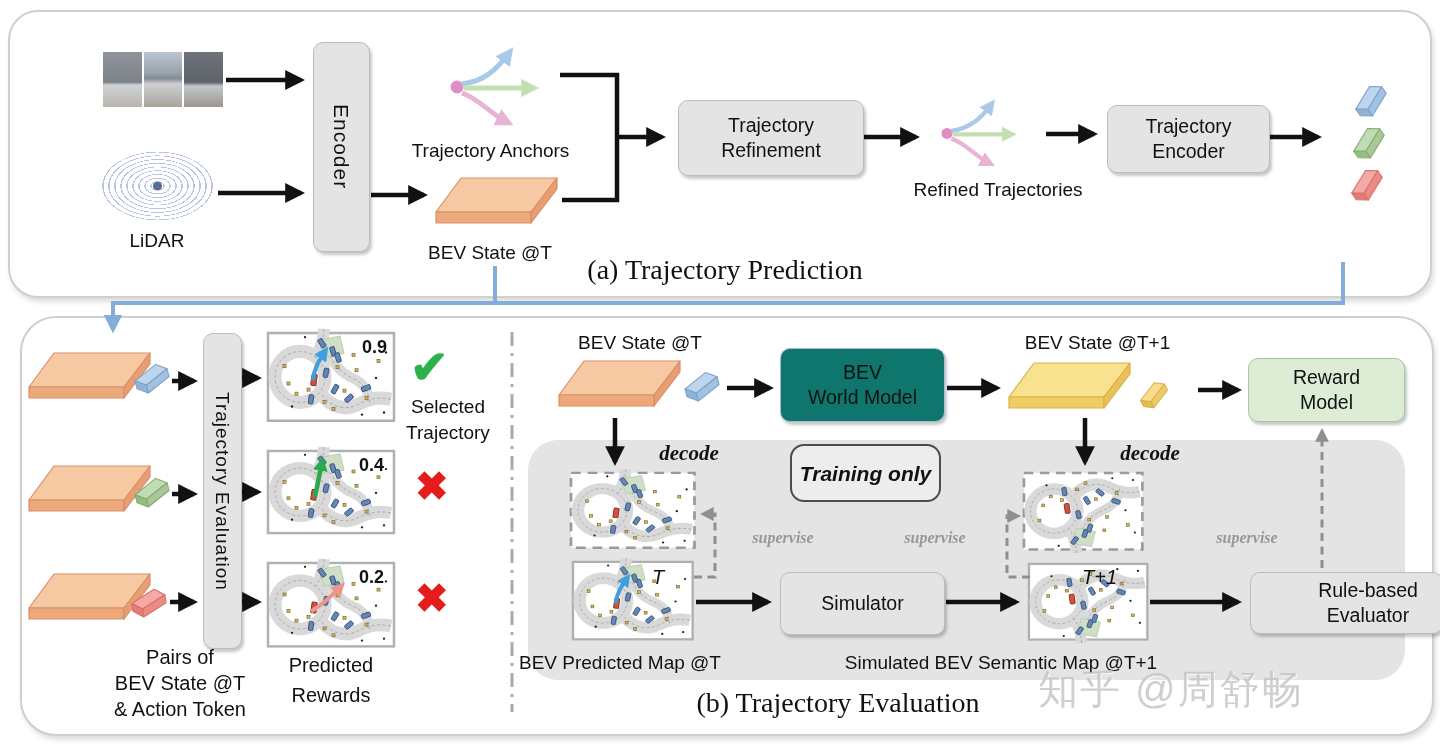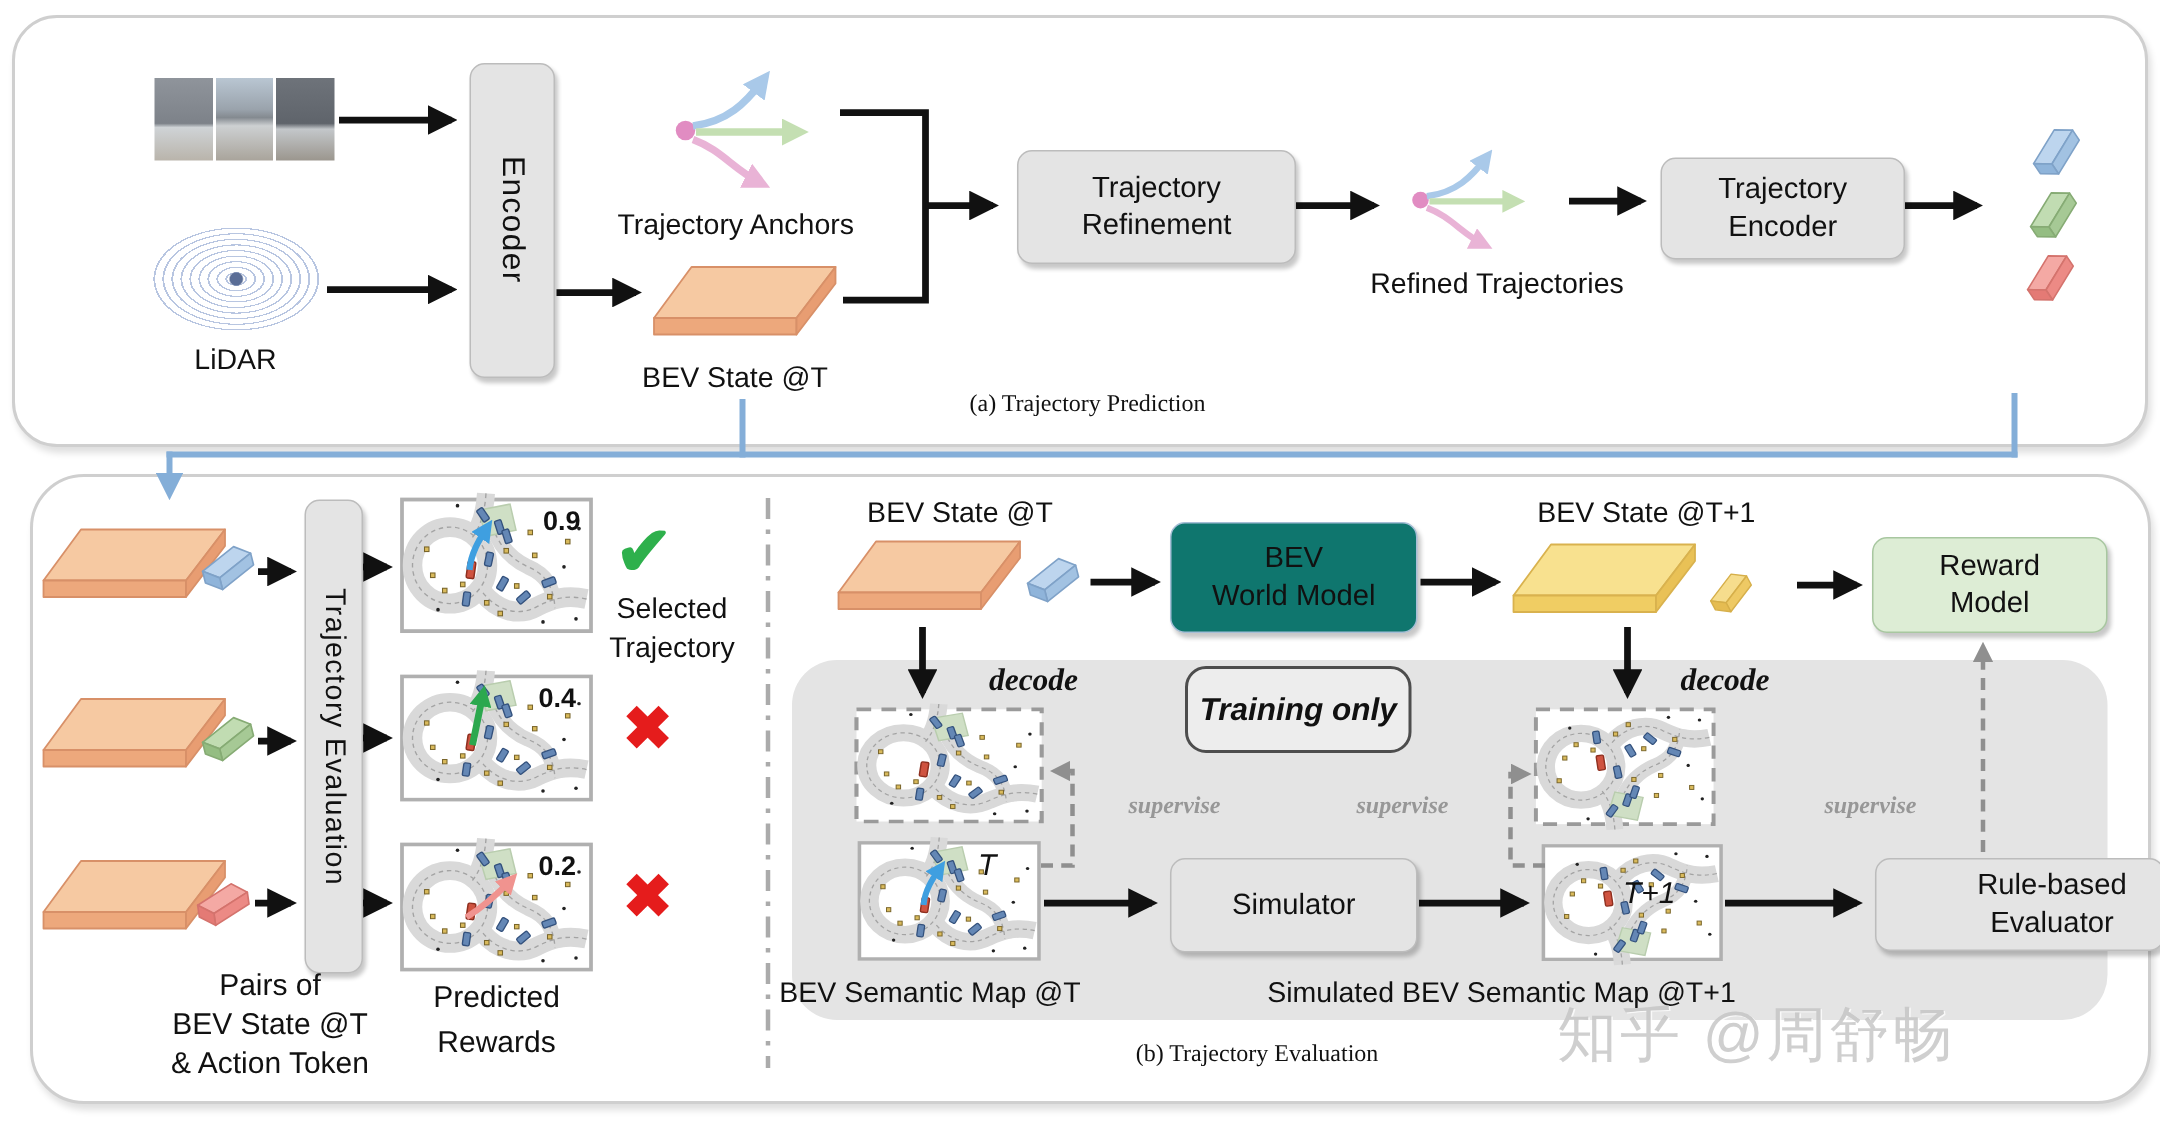--- a/index.html
+++ b/index.html
@@ -15,21 +15,21 @@
   .lbl{position:absolute;text-align:center;font-size:19px;line-height:24px;color:#111;z-index:10;}
   .box{position:absolute;background:#e4e4e4;border:1.5px solid #bcbcbc;border-radius:10px;
        box-shadow:2px 3px 3px rgba(0,0,0,.22);display:flex;flex-direction:column;
        align-items:center;justify-content:center;text-align:center;font-size:19.5px;
        line-height:25px;color:#111;z-index:10;}
   .box.vert span{writing-mode:vertical-rl;text-orientation:mixed;letter-spacing:1px;}
   .box.bluebox{background:#0f766e;border-color:#a6bed6;}
   .box.greenbox{background:#ddedd5;border-color:#a8c7a0;}
   .box.trainbox{background:#ededed;border:2.5px solid #4d4d4d;border-radius:14px;
                 font-style:italic;font-weight:bold;box-shadow:none;font-size:21px;}
-  .caption{font-family:"Liberation Serif",serif;font-size:16px;}
+  .caption{font-family:"Liberation Serif",serif;font-size:28px;}
   .script{font-family:"Liberation Serif",serif;font-style:italic;font-weight:bold;font-size:21px;}
   .supervise{color:#979797;font-size:16px;}
   .score{position:absolute;font-weight:bold;font-size:18px;z-index:12;text-align:right;width:44px;}
   .tag{position:absolute;font-style:italic;font-size:20px;z-index:12;}
   .verdict{position:absolute;z-index:12;font-weight:bold;line-height:1;}
   .check{color:#2eb04c;font-size:46px;}
   .cross{color:#e51c1c;font-size:40px;}
   #multiview{position:absolute;left:103px;top:52px;width:120px;height:55px;display:flex;gap:2px;z-index:10;}
   #multiview .ph{flex:1;}
   #multiview .ph1{background:linear-gradient(to bottom,#8f949b 0%,#7d8289 55%,#cfd3d6 60%,#b9b4ab 100%);}
@@ -387,30 +387,30 @@
 
   <div class="box trainbox" style="left:790px;top:444px;width:147px;height:54px;">
     <span>Training only</span>
     </div>
 
   <div class="lbl script supervise" style="left:723px;top:526px;width:120px;">supervise</div>
   <div class="lbl script supervise" style="left:875px;top:526px;width:120px;">supervise</div>
   <div class="lbl script supervise" style="left:1187px;top:526px;width:120px;">supervise</div>
 
   <div class="tag" style="left:652px;top:566px;width:40px;">T</div>
-  <div class="tag" style="left:1082px;top:566px;width:60px;margin-top:19px;">T+1</div>
+  <div class="tag" style="left:1082px;top:566px;width:60px;">T+1</div>
 
   <div class="box" style="left:780px;top:572px;width:163px;height:61px;">
     <span>Simulator</span>
     </div>
 
   <div class="box" style="left:1250px;top:572px;width:148px;height:60px;padding-left:43px;">
     <span>Rule-based</span>
     <span>Evaluator</span>
     </div>
 
-  <div class="lbl" style="left:495px;top:651px;width:250px;">BEV Semantic Map @T</div>
+  <div class="lbl" style="left:495px;top:651px;width:250px;">BEV Predicted Map @T</div>
   <div class="lbl" style="left:828px;top:651px;width:346px;">Simulated BEV Semantic Map @T+1</div>
 
   <div class="lbl caption" style="left:638px;top:691px;width:400px;">(b) Trajectory Evaluation</div>
 
   <div id="watermark">知乎 @周舒畅</div>
 </div>
 
 </body></html>

